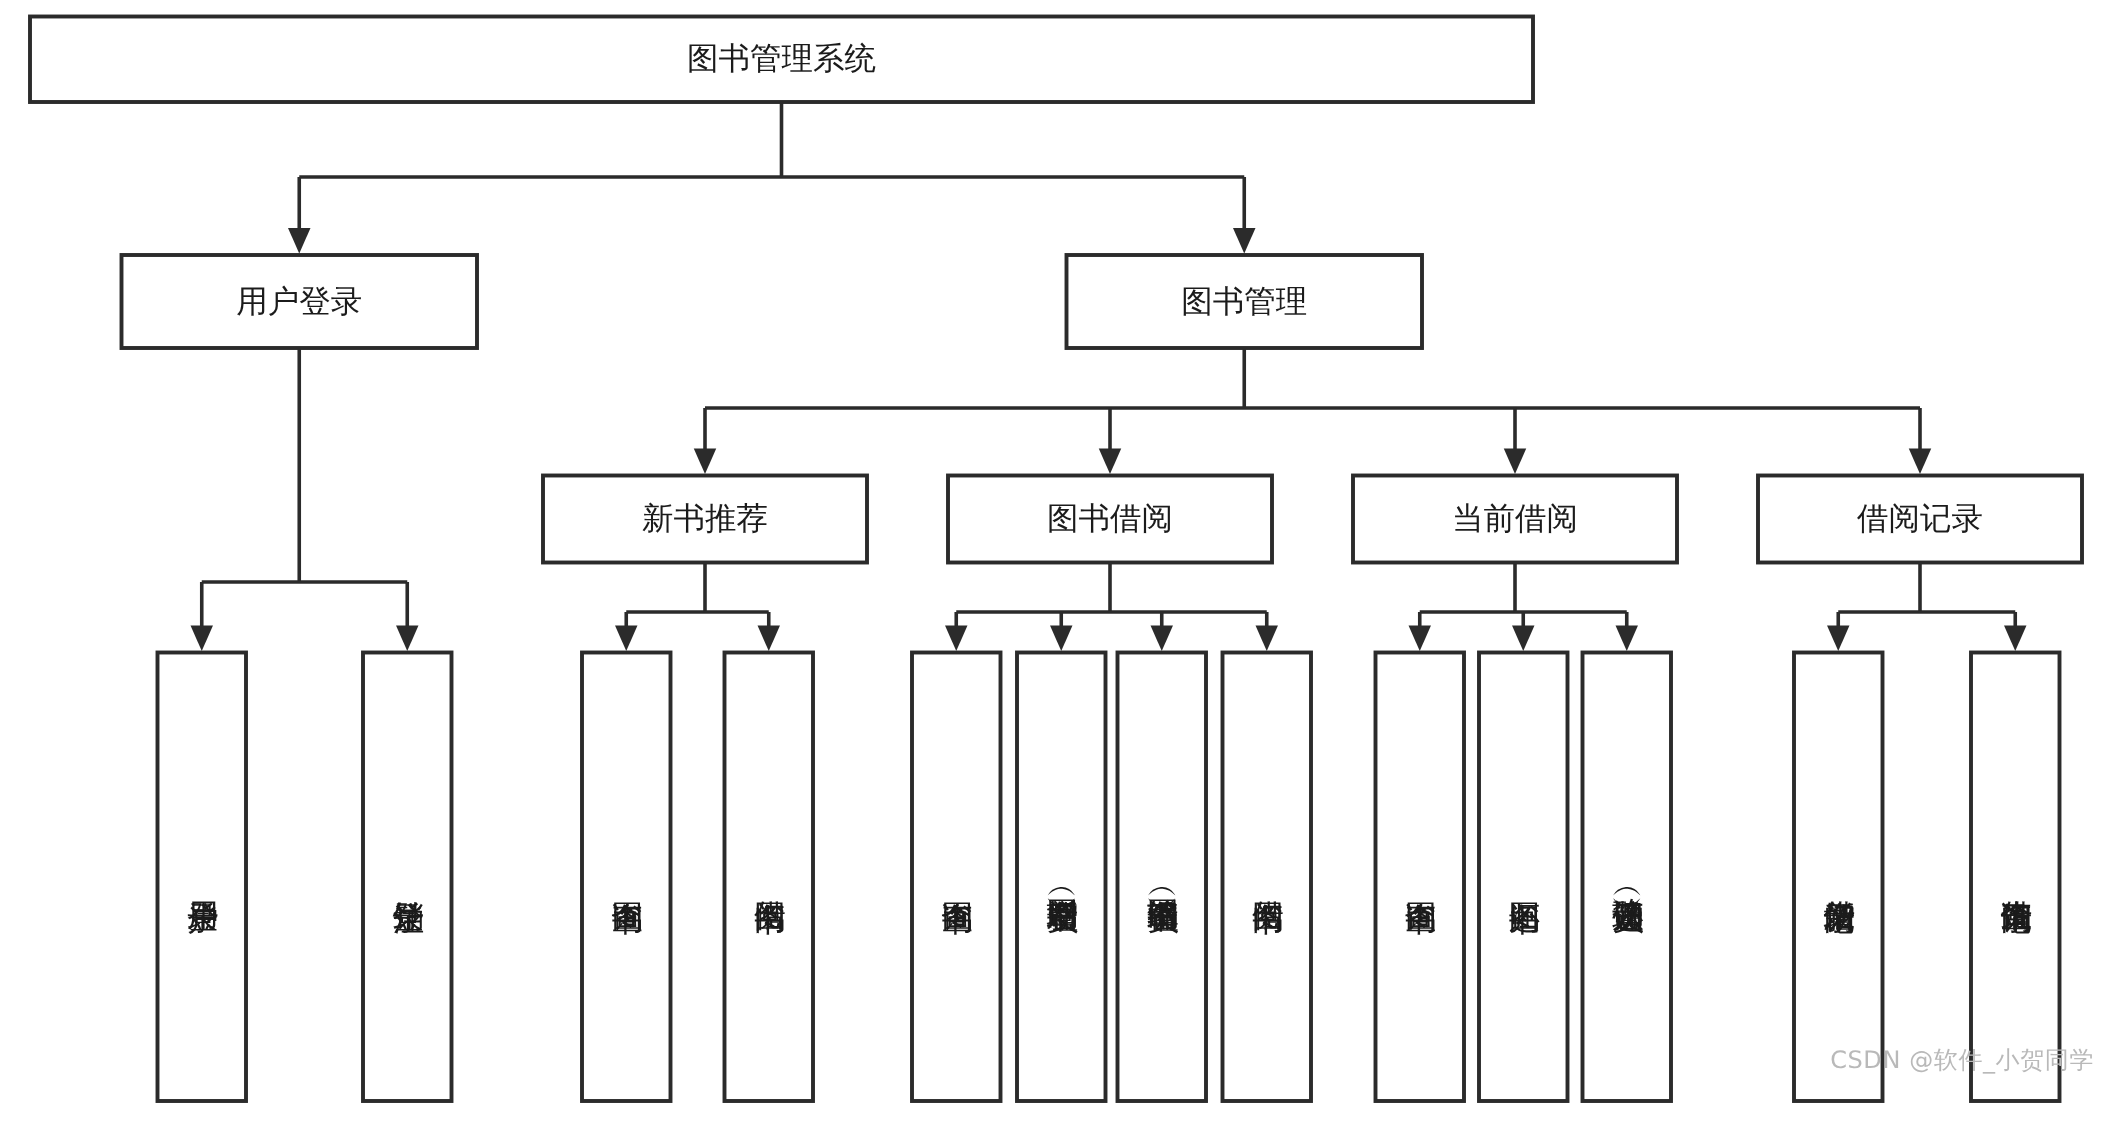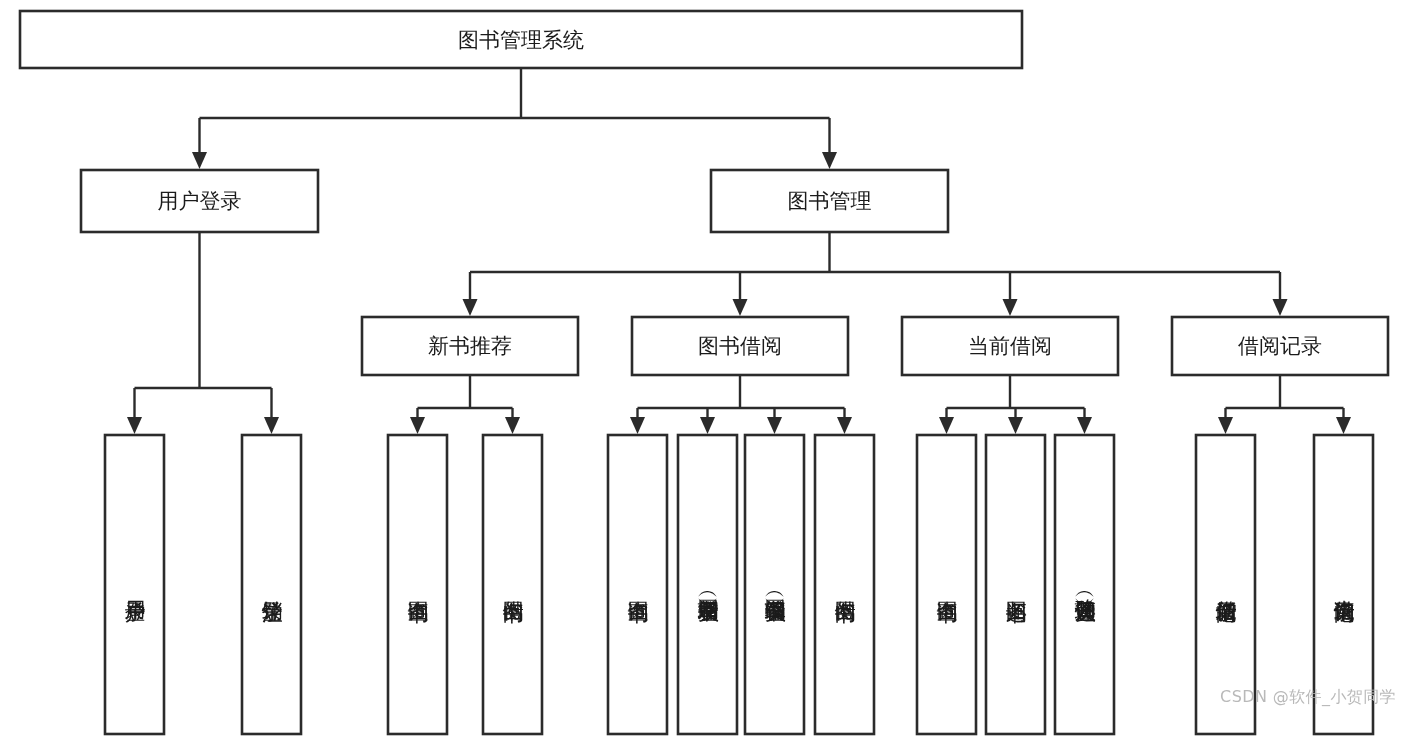--- a/index.html
+++ b/index.html
@@ -62,21 +62,21 @@
     letter-spacing: 0.5px;
     writing-mode: vertical-rl;
     text-orientation: upright;
     white-space: nowrap;
     pointer-events: none;
     user-select: none;
   }
   #watermark {
     position: absolute;
     right: 9px;
-    bottom: 13px;
+    bottom: 3px;
     font-family: "DejaVu Sans", "Liberation Sans", sans-serif;
     font-size: 16px;
     color: #b9b9b9;
     letter-spacing: 0.4px;
     white-space: nowrap;
   }
 </style>
 </head>
 <body>
 

